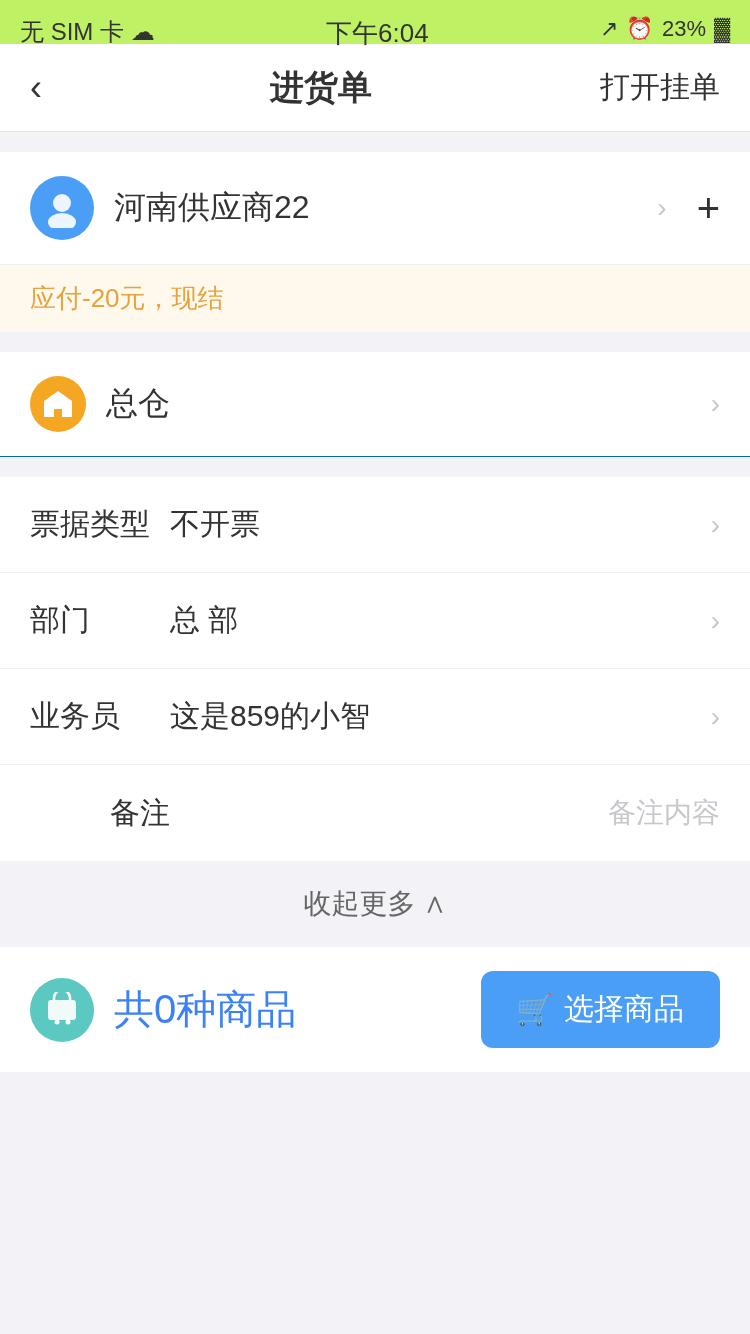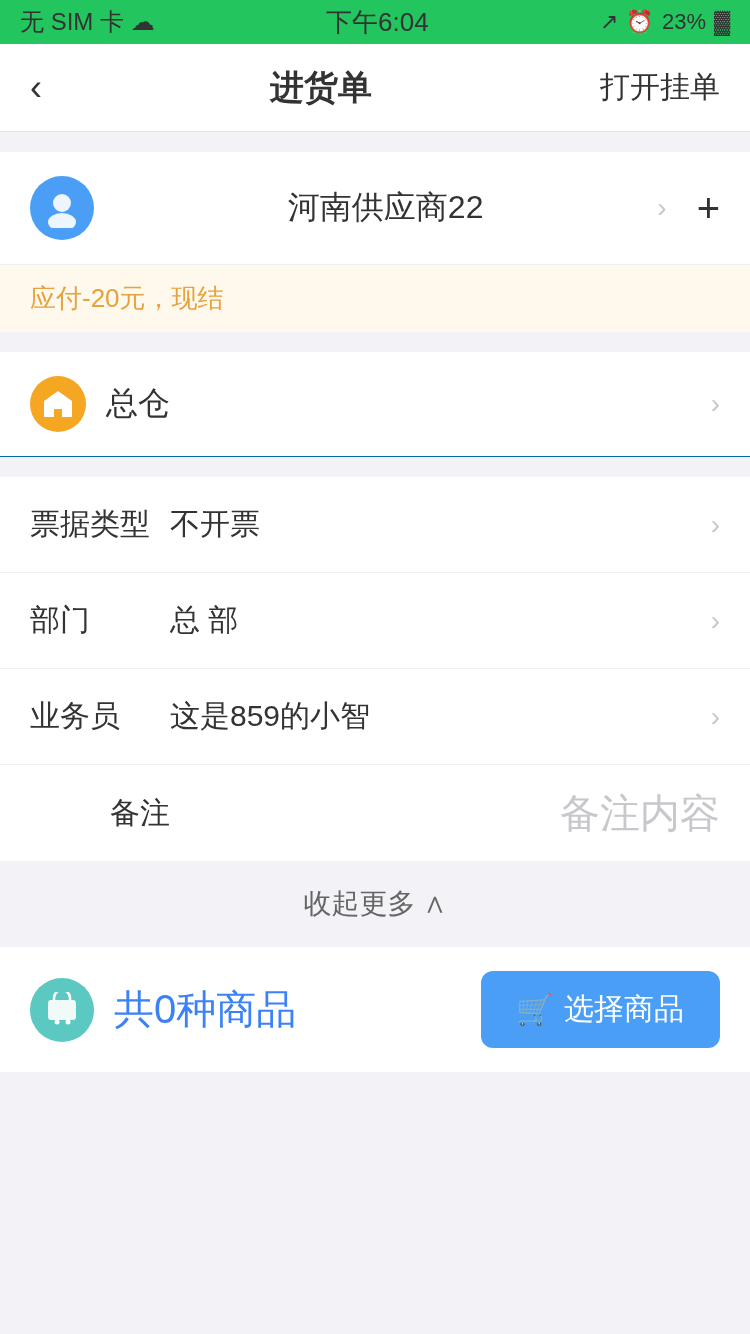--- a/index.html
+++ b/index.html
@@ -10,24 +10,24 @@
       background: #f2f2f7;
       font-family: -apple-system, "PingFang SC", "Microsoft YaHei", sans-serif;
       font-size: 28px;
       color: #333;
     }
 
     
     .status-bar {
       display: flex;
       justify-content: space-between;
-      align-items: center;
+      align-items: flex-start;
       height: 44px;
-      padding: 4px 20px;
-      background: #22c55e;
+      padding: 16px 20px;
+      background: #bef264;
     }
     .status-left {
       font-size: 24px;
       font-weight: 500;
       color: #333;
     }
     .status-center {
       font-size: 26px;
       font-weight: 400;
       color: #333;
@@ -77,21 +77,20 @@
       background: #fff;
     }
 
     
     .supplier-row {
       display: flex;
       align-items: center;
       padding: 24px 30px;
       background: #fff;
       border-bottom: 1px solid #f0f0f0;
-      text-align: center;
     }
     .supplier-avatar {
       width: 64px;
       height: 64px;
       border-radius: 50%;
       background: #4a9ef5;
       display: flex;
       align-items: center;
       justify-content: center;
       margin-right: 20px;
@@ -178,21 +177,21 @@
       width: 140px;
       flex-shrink: 0;
     }
     .form-value {
       flex: 1;
       font-size: 30px;
       color: #333;
     }
     .form-placeholder {
       flex: 1;
-      font-size: 40px;
+      font-size: 28px;
       color: #c7c7cc;
     }
 
     
     .collapse-row {
       display: flex;
       align-items: center;
       justify-content: center;
       padding: 24px 40px;
       background: #f2f2f7;

